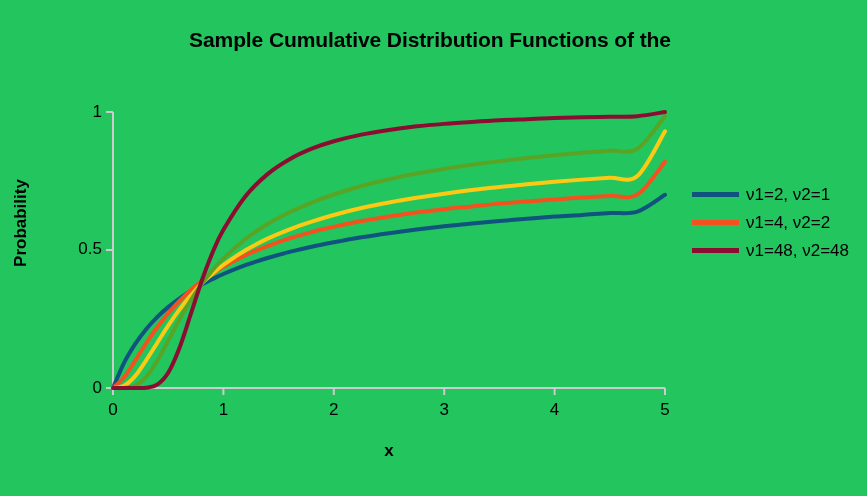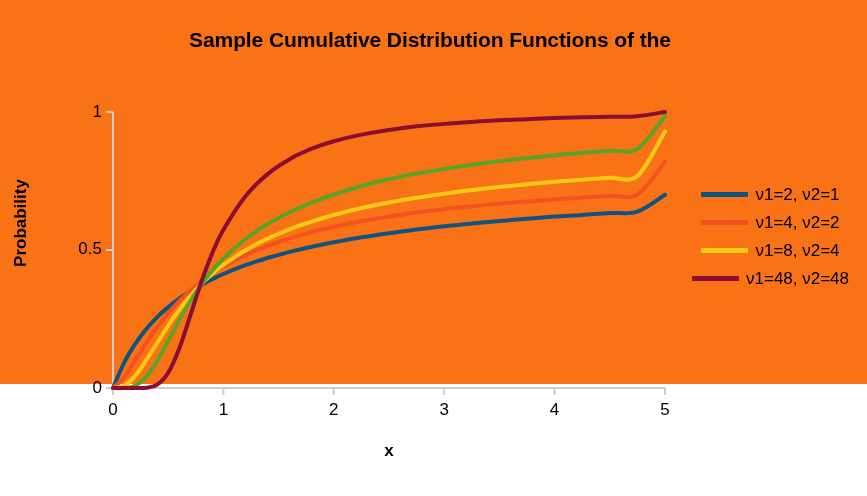--- a/index.html
+++ b/index.html
@@ -12,22 +12,22 @@
     height: 496px;
     font-family: "Liberation Sans", sans-serif;
     color: #000000;
     overflow: hidden;
     position: relative;
   }
   #figure {
     position: absolute;
     left: 0; top: 0;
     width: 867px;
-    height: 384px;
-    background: #f97316;
+    height: 496px;
+    background: #22c55e;
   }
   #chart-title {
     position: absolute;
     left: 60px;
     top: 26px;
     width: 740px;
     text-align: center;
     font-size: 21px;
     font-weight: bold;
     line-height: 28px;
@@ -77,21 +77,20 @@
   }
   #legend {
     position: absolute;
     left: 692px;
     top: 180px;
   }
   .legend-row {
     display: flex;
     align-items: center;
     height: 28px;
-    justify-content: center;
   }
   .legend-swatch {
     width: 47px;
     height: 5px;
     flex: none;
     margin-right: 7px;
   }
   .legend-label {
     font-size: 17px;
     color: #000000;
@@ -155,22 +154,18 @@
   <div id="legend">
       <div class="legend-row">
         <span class="legend-swatch" style="background: rgb(17, 83, 127);"></span>
         <span class="legend-label">ν1=2, ν2=1</span>
       </div>
       <div class="legend-row">
         <span class="legend-swatch" style="background: rgb(244, 81, 30);"></span>
         <span class="legend-label">ν1=4, ν2=2</span>
       </div>
       <div class="legend-row">
-        <span class="legend-swatch" style="background: rgb(252, 201, 20);"></span>
-        <span class="legend-label">ν1=8, ν2=4</span>
-      </div>
-      <div class="legend-row">
         <span class="legend-swatch" style="background: rgb(139, 14, 50);"></span>
         <span class="legend-label">ν1=48, ν2=48</span>
       </div>
     </div>
 
 </div>
 
 </body></html>

